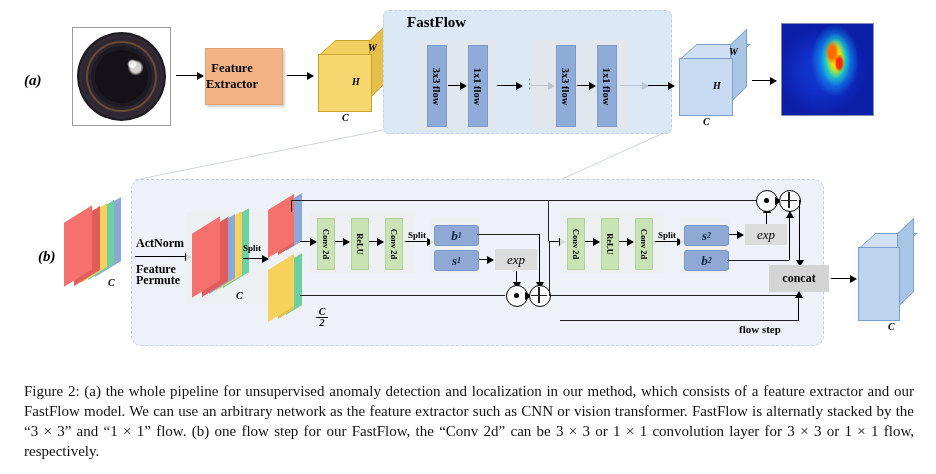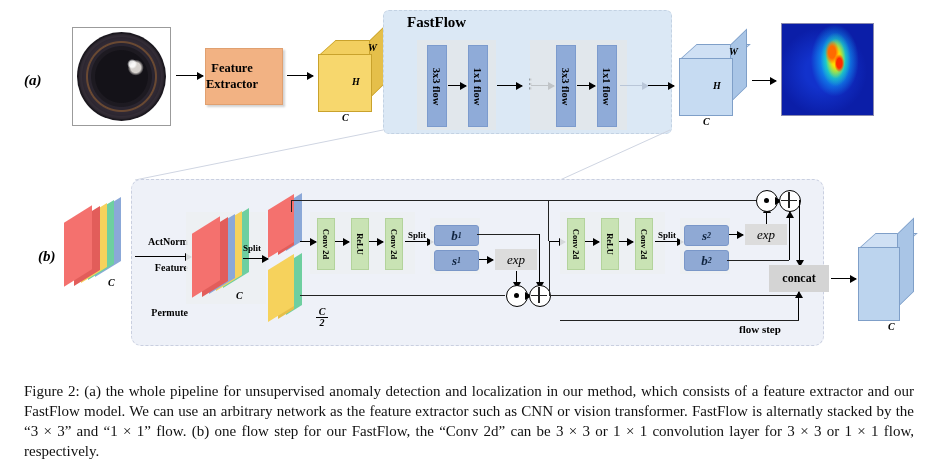--- a/index.html
+++ b/index.html
@@ -52,21 +52,21 @@
   .sbbox{background:#8fa9d4;border:1px solid #7a97c8;border-radius:3px;display:flex;
       align-items:center;justify-content:center;font-style:italic;font-weight:bold;font-size:13px;
       font-family:"Liberation Serif",serif;color:#10243f;}
   .sbbox sub{font-size:8px;font-style:italic;}
   .expbox{background:#dcdcdc;display:flex;align-items:center;justify-content:center;
       font-style:italic;font-weight:normal;font-size:13px;font-family:"Liberation Serif",serif;}
   .graybox{background:#d4d4d4;display:flex;align-items:center;justify-content:center;
       font-weight:bold;font-size:12px;font-family:"Liberation Serif",serif;}
   .oplabel{position:absolute;border:1.6px solid #000;border-radius:50%;background:#fff;}
   .splitlabel{position:absolute;font-weight:bold;font-size:9px;font-family:"Liberation Serif",serif;}
-  .opname{position:absolute;font-weight:bold;font-size:10px;font-family:"Liberation Serif",serif;text-align:right;}
+  .opname{position:absolute;font-weight:bold;font-size:12px;font-family:"Liberation Serif",serif;text-align:left;}
 
   
   .slab{position:absolute;}
   
   #caption{position:absolute;font-family:"Liberation Serif",serif;font-size:15px;
       line-height:1.33;text-align:justify;color:#111;}
 </style>
 </head>
 <body>
 
@@ -180,21 +180,21 @@
   <div class="slab" style="left:24px;top:3px;width:26px;height:64px;background:#6ecfa0;transform:skewY(-32deg);"></div>
   <div class="slab" style="left:17px;top:6px;width:26px;height:64px;background:#f6d25c;transform:skewY(-32deg);"></div>
   <div class="slab" style="left:10px;top:9px;width:26px;height:64px;background:#e25d5a;transform:skewY(-32deg);"></div>
   <div class="slab" style="left:0px;top:9px;width:28px;height:64px;background:#f4716e;transform:skewY(-32deg);"></div>
   <div class="dimlabel" style="left:44px;top:72px;">C</div>
 </div>
 
 <div class="abs opname" style="left:136px;top:236px;width:52px;">ActNorm</div>
 <div class="arrow" style="left:135px;top:256px;width:56px;"></div>
 <div class="abs opname" style="left:136px;top:262px;width:52px;">Feature</div>
-<div class="abs opname" style="left:136px;top:273px;width:52px;margin-top:34px;">Permute</div>
+<div class="abs opname" style="left:136px;top:273px;width:52px;">Permute</div>
 
 <div class="abs smallgroup" style="left:186px;top:212px;width:80px;height:92px;"></div>
 <div class="abs" style="left:192px;top:216px;width:86px;height:92px;">
   <div class="slab" style="left:31px;top:0px;width:26px;height:64px;background:#6ecfa0;transform:skewY(-32deg);"></div>
   <div class="slab" style="left:24px;top:3px;width:26px;height:64px;background:#f6d25c;transform:skewY(-32deg);"></div>
   <div class="slab" style="left:17px;top:6px;width:26px;height:64px;background:#8ba8d8;transform:skewY(-32deg);"></div>
   <div class="slab" style="left:10px;top:9px;width:26px;height:64px;background:#e25d5a;transform:skewY(-32deg);"></div>
   <div class="slab" style="left:0px;top:9px;width:28px;height:64px;background:#f4716e;transform:skewY(-32deg);"></div>
   <div class="dimlabel" style="left:44px;top:74px;">C</div>
 </div>

